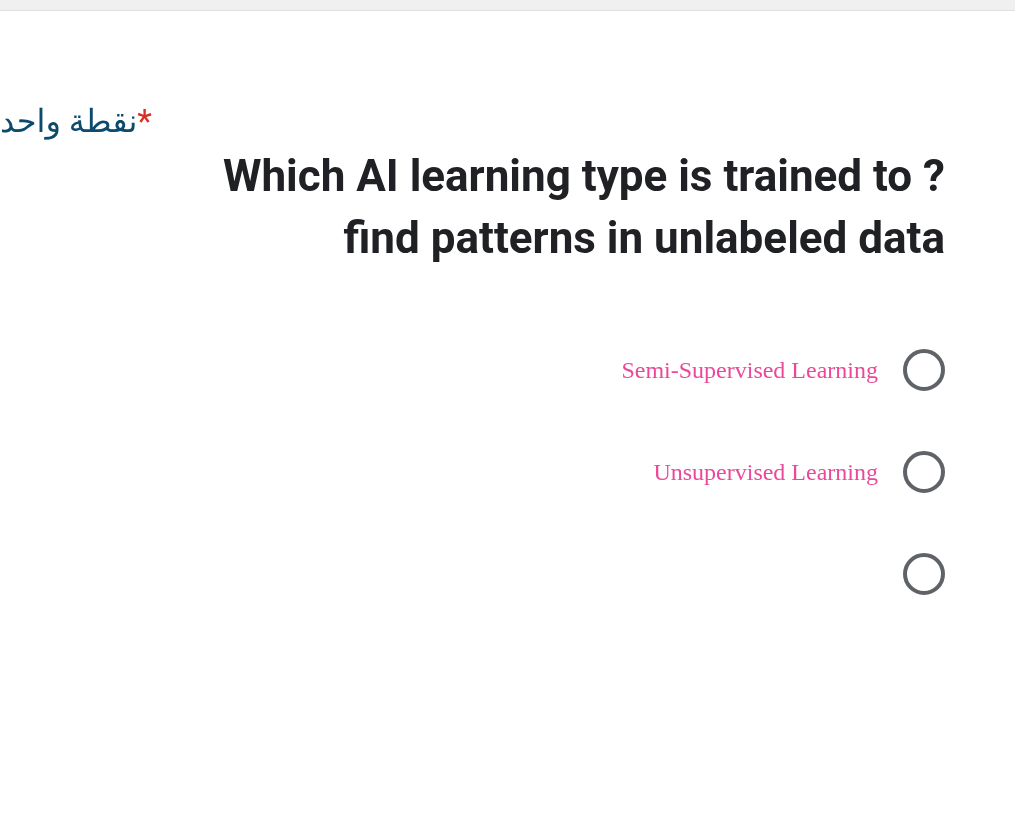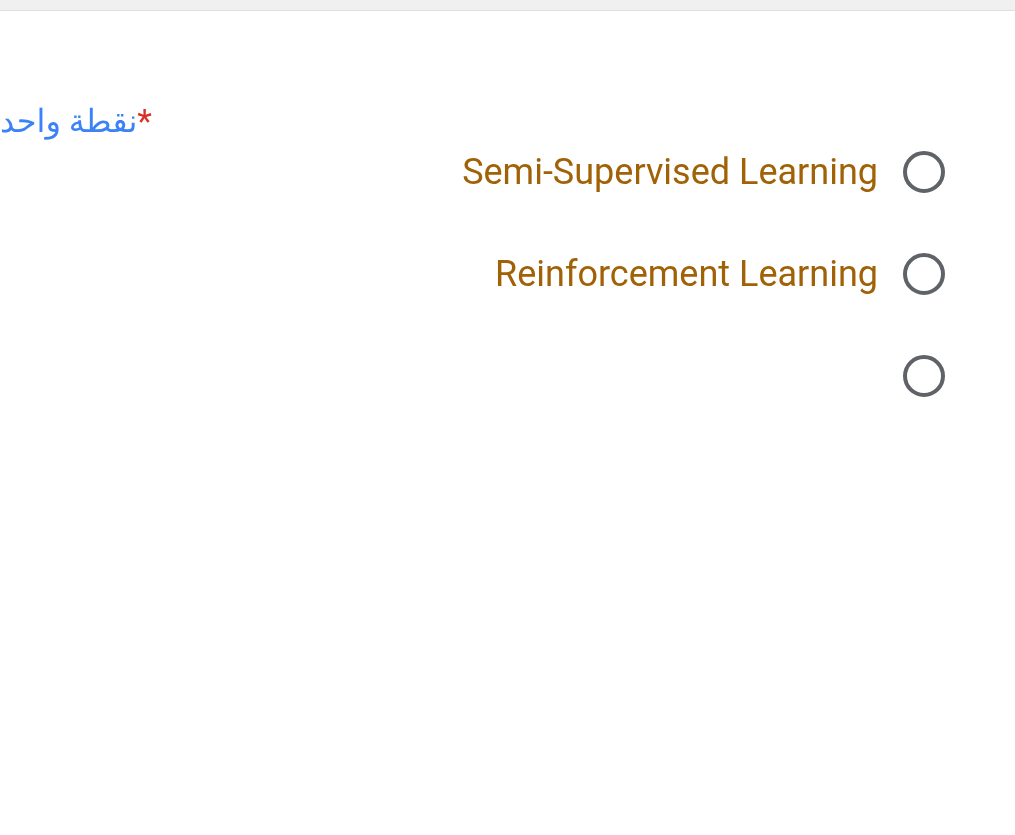--- a/index.html
+++ b/index.html
@@ -27,21 +27,21 @@
     }
     .points-row {
       position: absolute;
       top: 90px;
       left: 0;
       display: flex;
       align-items: center;
       direction: rtl;
     }
     .points-label {
-      color: #3b82f6;
+      color: #0c4a6e;
       font-size: 32px;
       font-weight: 400;
     }
     .required-star {
       color: #d93025;
       font-size: 34px;
       font-weight: 400;
       margin-right: 8px;
     }
     .question-title {
@@ -62,23 +62,24 @@
       padding-right: 30px;
     }
     .option {
       display: flex;
       align-items: center;
       justify-content: flex-end;
       gap: 25px;
       cursor: pointer;
     }
     .option-label {
-      font-size: 36px;
+      font-size: 24px;
       font-weight: 400;
-      color: #a16207;
+      color: #ec4899;
+      font-family: Liberation Serif, serif;
     }
     .radio-circle {
       width: 42px;
       height: 42px;
       border: 4px solid #5f6368;
       border-radius: 50%;
       flex-shrink: 0;
       background: transparent;
     }
   </style>
@@ -87,30 +88,31 @@
 
 <div class="top-bar"></div>
 
 <div class="card">
 
   <div class="points-row">
     <span class="required-star">*</span>
     <span class="points-label">نقطة واحد</span>
   </div>
 
+  <div class="question-title">Which AI learning type is trained to ?find patterns in unlabeled data</div>
 
   <div class="options">
 
     <div class="option">
       <span class="option-label">Semi-Supervised Learning</span>
       <span class="radio-circle"></span>
     </div>
 
     <div class="option">
-      <span class="option-label">Reinforcement Learning</span>
+      <span class="option-label">Unsupervised Learning</span>
       <span class="radio-circle"></span>
     </div>
 
     <div class="option">
       <span class="radio-circle"></span>
     </div>
 
 
   </div>
 

